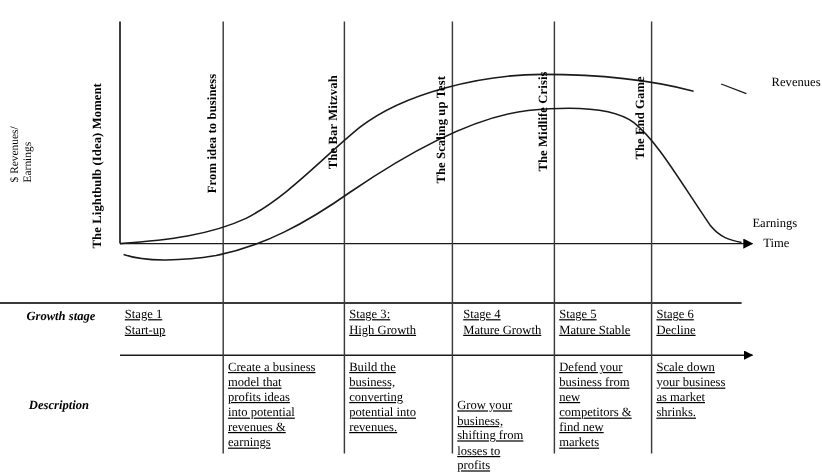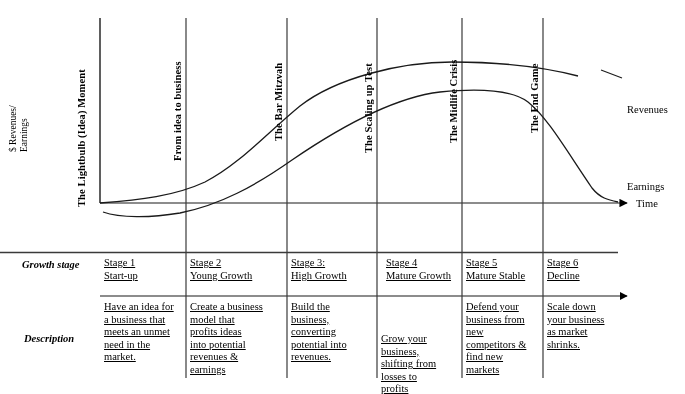--- a/index.html
+++ b/index.html
@@ -81,59 +81,48 @@
     <div>Earnings</div>
   </div>
 
   <div class="vlabel" style="left:87px;top:196px;">The Lightbulb (Idea) Moment</div>
   <div class="vlabel" style="left:183px;top:150px;">From idea to business</div>
   <div class="vlabel" style="left:284px;top:130px;">The Bar Mitzvah</div>
   <div class="vlabel" style="left:374px;top:142px;">The Scaling up Test</div>
   <div class="vlabel" style="left:459px;top:132px;">The Midlife Crisis</div>
   <div class="vlabel" style="left:540px;top:122px;">The End Game</div>
 
-  <div class="curve-tag" style="left:627px;top:64px;margin-top:40px;">Revenues</div>
+  <div class="curve-tag" style="left:643px;top:64px;">Revenues</div>
   <div class="curve-tag" style="left:627px;top:181px;">Earnings</div>
   <div class="curve-tag" style="left:636px;top:198px;">Time</div>
 
   <div class="rowlabel" style="left:22px;top:259px;">Growth stage</div>
   <div class="rowlabel" style="left:24px;top:333px;">Description</div>
 
   <div class="cell" style="left:104px;top:257px;">
     <div>Stage 1</div>
     <div>Start-up</div>
-  </div>
-  <div class="cell" style="left:190px;top:257px;">
-    <div>Stage 2</div>
-    <div>Young Growth</div>
   </div>
   <div class="cell" style="left:291px;top:257px;">
     <div>Stage 3:</div>
     <div>High Growth</div>
   </div>
   <div class="cell" style="left:386px;top:257px;">
     <div>Stage 4</div>
     <div>Mature Growth</div>
   </div>
   <div class="cell" style="left:466px;top:257px;">
     <div>Stage 5</div>
     <div>Mature Stable</div>
   </div>
   <div class="cell" style="left:547px;top:257px;">
     <div>Stage 6</div>
     <div>Decline</div>
   </div>
 
-  <div class="cell" style="left:104px;top:301px;">
-    <div>Have an idea for</div>
-    <div>a business that</div>
-    <div>meets an unmet</div>
-    <div>need in the</div>
-    <div>market.</div>
-  </div>
   <div class="cell" style="left:190px;top:301px;">
     <div>Create a business</div>
     <div>model that</div>
     <div>profits ideas</div>
     <div>into potential</div>
     <div>revenues &amp;</div>
     <div>earnings</div>
   </div>
   <div class="cell" style="left:291px;top:301px;">
     <div>Build the</div>

